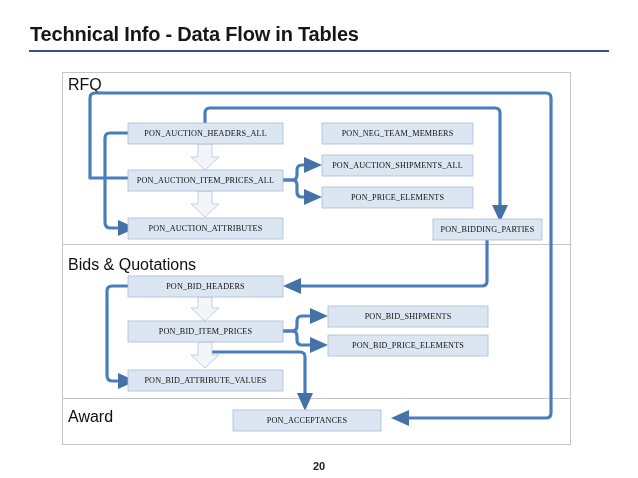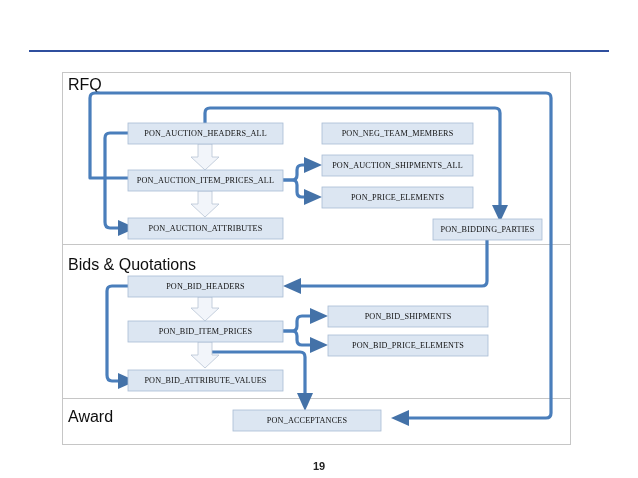--- a/index.html
+++ b/index.html
@@ -98,20 +98,21 @@
     stroke: #b8c4d4;
     stroke-width: 0.8;
     stroke-linejoin: miter;
   }
 </style>
 </head>
 <body>
 
 <div id="slide">
 
+  <div id="slide-title">Technical Info - Data Flow in Tables</div>
   <div id="title-rule"></div>
 
   <div id="diagram-wrap">
     <svg width="638" height="460" viewBox="0 0 638 460" xmlns="http://www.w3.org/2000/svg">
 
       <rect class="outer-frame" x="62.5" y="72.5" width="508" height="372"></rect>
       <line class="band-divider" x1="62.5" y1="244.5" x2="570.5" y2="244.5"></line>
       <line class="band-divider" x1="62.5" y1="398.5" x2="570.5" y2="398.5"></line>
 
       <text class="band-label" x="68" y="90">RFQ</text>
@@ -206,15 +207,15 @@
       </g>
 
       <g>
         <rect class="node-rect" x="233" y="410" width="148" height="21"></rect>
         <text class="node-label" x="307" y="421.5">PON_ACCEPTANCES</text>
       </g>
 
     </svg>
   </div>
 
-  <div id="page-number">19</div>
+  <div id="page-number">20</div>
 
 </div>
 
 </body></html>

